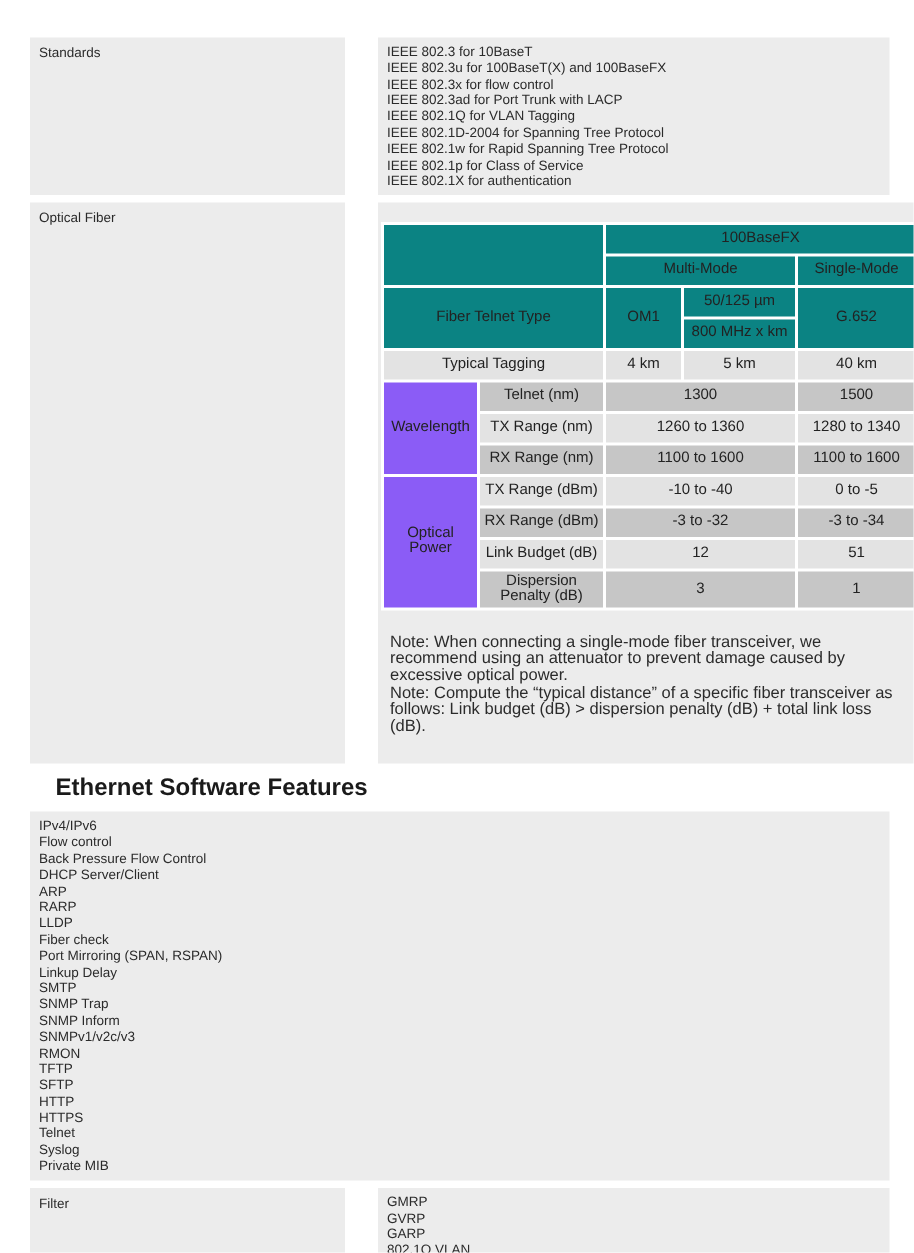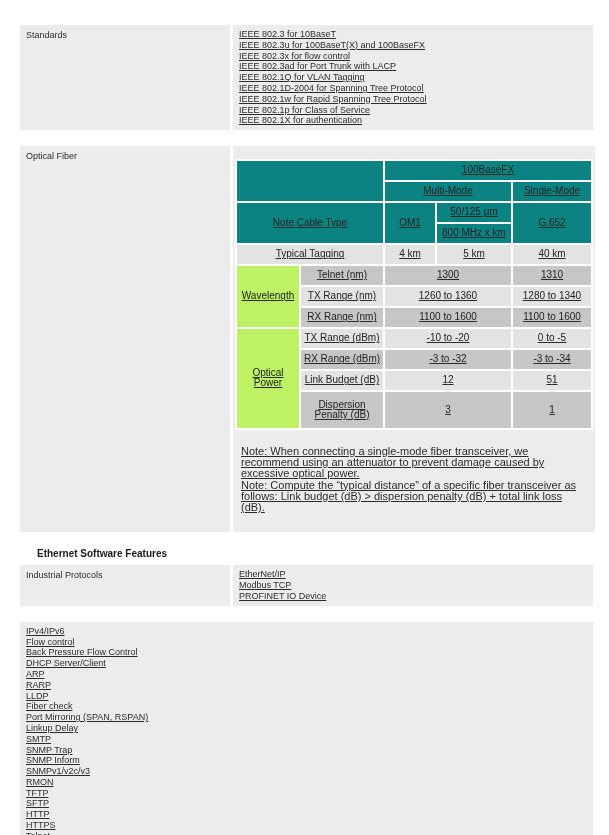--- a/index.html
+++ b/index.html
@@ -5,39 +5,38 @@
   * { margin:0; padding:0; box-sizing:border-box; }
   html,body { background:#ffffff; }
   body {
     width:609px; height:835px;
     font-family:"Liberation Sans", sans-serif;
     color:#2b2b2b;
     overflow:hidden;
   }
   .page { padding:25px 16px 0 20px; width:609px; }
 
-  .spec-row { display:flex; gap:3px; margin-bottom:16px; }
+  .spec-row { display:flex; gap:22px; margin-bottom:5px; }
   .spec-label {
     width:210px; flex:0 0 210px;
     background:#ececec;
     padding:5px 6px;
     font-size:9px; line-height:11px;
   }
   .spec-value {
     flex:1;
     background:#ececec;
     padding:4px 6px;
     font-size:9px; line-height:10.8px;
     white-space:pre-line;
-    text-decoration:underline;
   }
   .spec-value.table-cell { padding:2px; }
 
   .section-heading {
-    font-size:10px; font-weight:700; color:#1a1a1a;
+    font-size:16px; font-weight:700; color:#1a1a1a;
     margin:8px 0 6px 6px;
     padding-left:11px;
   }
 
   table.fiber {
     width:100%;
     border-collapse:separate;
     border-spacing:2px;
     background:#ffffff;
     table-layout:fixed;
@@ -46,23 +45,23 @@
   table.fiber td {
     text-align:center; vertical-align:middle;
     padding:1px 2px;
     line-height:10px;
     height:19px;
     color:#222222;
   }
   td.teal { background:#0b8383; color:#ffffff; }
   td.row-light { background:#e3e3e3; }
   td.row-dark  { background:#c6c6c6; }
-  td.group     { background:#bef264; }
+  td.group     { background:#8b5cf6; }
   tr.hrow1 td { height:19px; }
-  tr.drow td { height:36px; }
+  tr.drow td { height:24px; }
 
   .fiber-notes {
     padding:5px 6px 6px 6px;
     font-size:11px; line-height:11.3px;
     white-space:pre-line;
     color:#2b2b2b;
   }
 </style>
 </head>
 <body>
@@ -91,54 +90,54 @@
         </colgroup>
         <tbody><tr class="hrow1">
           <td class="teal" colspan="2" rowspan="2"></td>
           <td class="teal" colspan="3">100BaseFX</td>
         </tr>
         <tr>
           <td class="teal" colspan="2">Multi-Mode</td>
           <td class="teal">Single-Mode</td>
         </tr>
         <tr>
-          <td class="teal" colspan="2" rowspan="2">Note Cable Type</td>
+          <td class="teal" colspan="2" rowspan="2">Fiber Telnet Type</td>
           <td class="teal" rowspan="2">OM1</td>
           <td class="teal">50/125 µm</td>
           <td class="teal" rowspan="2">G.652</td>
         </tr>
         <tr>
           <td class="teal">800 MHz x km</td>
         </tr>
         <tr>
           <td class="row-light" colspan="2">Typical Tagging</td>
           <td class="row-light">4 km</td>
           <td class="row-light">5 km</td>
           <td class="row-light">40 km</td>
         </tr>
         <tr>
           <td class="group" rowspan="3">Wavelength</td>
           <td class="row-dark">Telnet (nm)</td>
           <td class="row-dark" colspan="2">1300</td>
-          <td class="row-dark">1310</td>
+          <td class="row-dark">1500</td>
         </tr>
         <tr>
           <td class="row-light">TX Range (nm)</td>
           <td class="row-light" colspan="2">1260 to 1360</td>
           <td class="row-light">1280 to 1340</td>
         </tr>
         <tr>
           <td class="row-dark">RX Range (nm)</td>
           <td class="row-dark" colspan="2">1100 to 1600</td>
           <td class="row-dark">1100 to 1600</td>
         </tr>
         <tr>
           <td class="group" rowspan="4">Optical Power</td>
           <td class="row-light">TX Range (dBm)</td>
-          <td class="row-light" colspan="2">-10 to -20</td>
+          <td class="row-light" colspan="2">-10 to -40</td>
           <td class="row-light">0 to -5</td>
         </tr>
         <tr>
           <td class="row-dark">RX Range (dBm)</td>
           <td class="row-dark" colspan="2">-3 to -32</td>
           <td class="row-dark">-3 to -34</td>
         </tr>
         <tr>
           <td class="row-light">Link Budget (dB)</td>
           <td class="row-light" colspan="2">12</td>
@@ -150,26 +149,20 @@
           <td class="row-dark">1</td>
         </tr>
       </tbody></table>
       <div class="fiber-notes">Note: When connecting a single-mode fiber transceiver, we recommend using an attenuator to prevent damage caused by excessive optical power.
 Note: Compute the “typical distance” of a specific fiber transceiver as follows: Link budget (dB) &gt; dispersion penalty (dB) + total link loss (dB).</div>
     </div>
   </div>
 
   <div class="section-heading">Ethernet Software Features</div>
 
-  <div class="spec-row">
-    <div class="spec-label">Industrial Protocols</div>
-    <div class="spec-value">EtherNet/IP
-Modbus TCP
-PROFINET IO Device</div>
-  </div>
 
   <div class="spec-row">
     <div class="spec-value">IPv4/IPv6
 Flow control
 Back Pressure Flow Control
 DHCP Server/Client
 ARP
 RARP
 LLDP
 Fiber check

